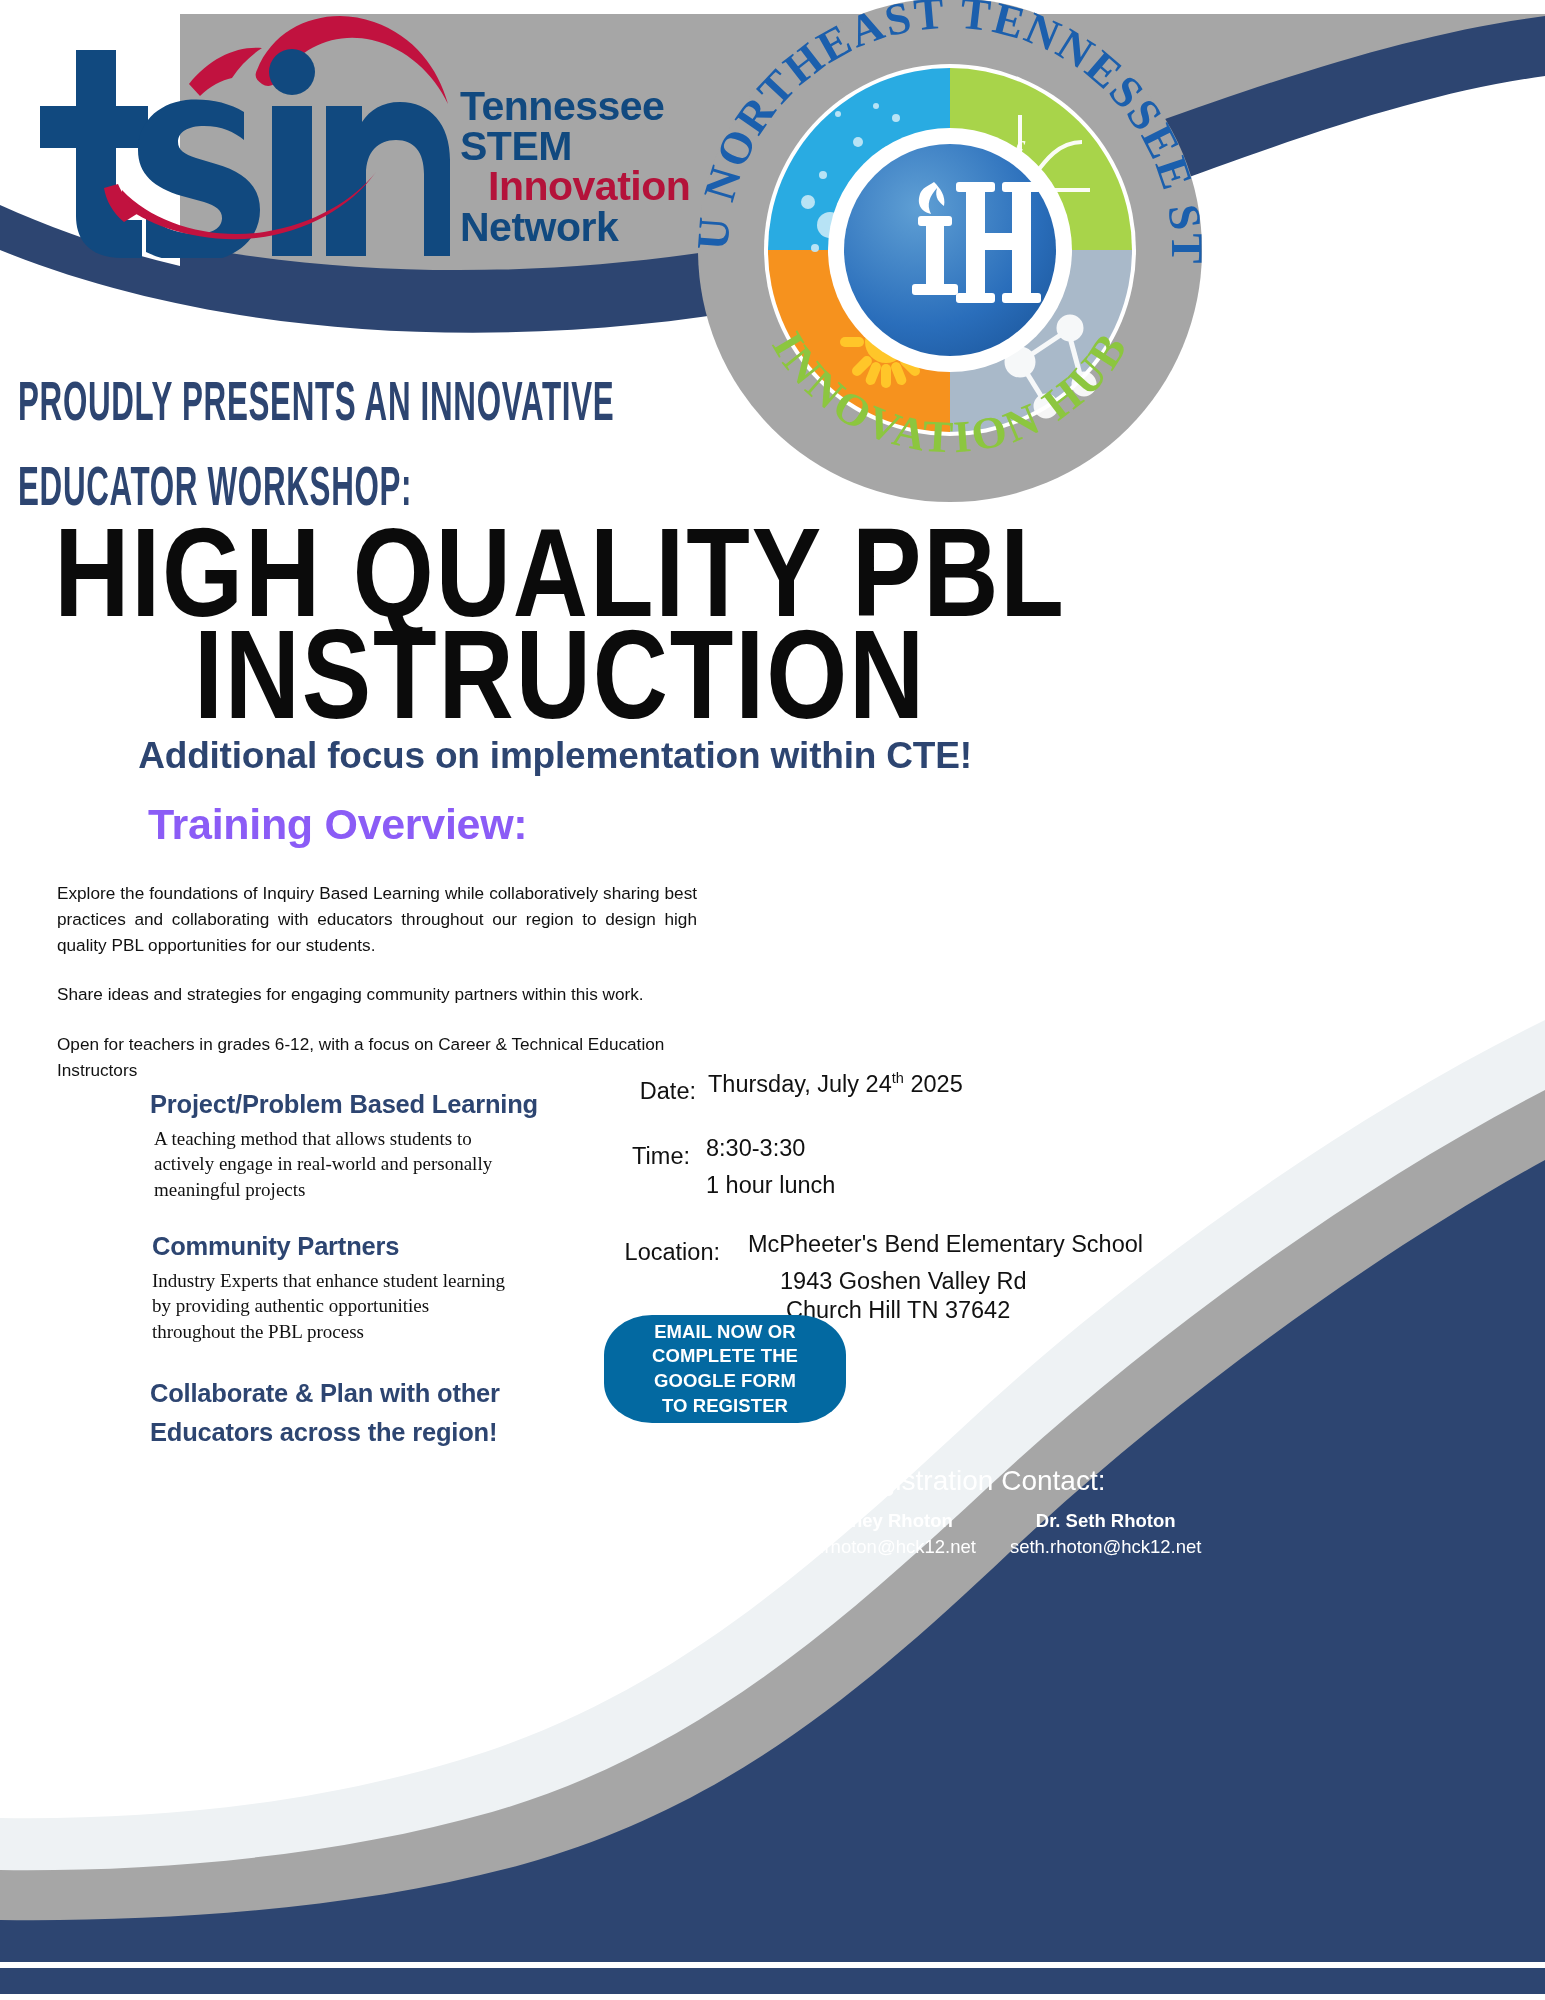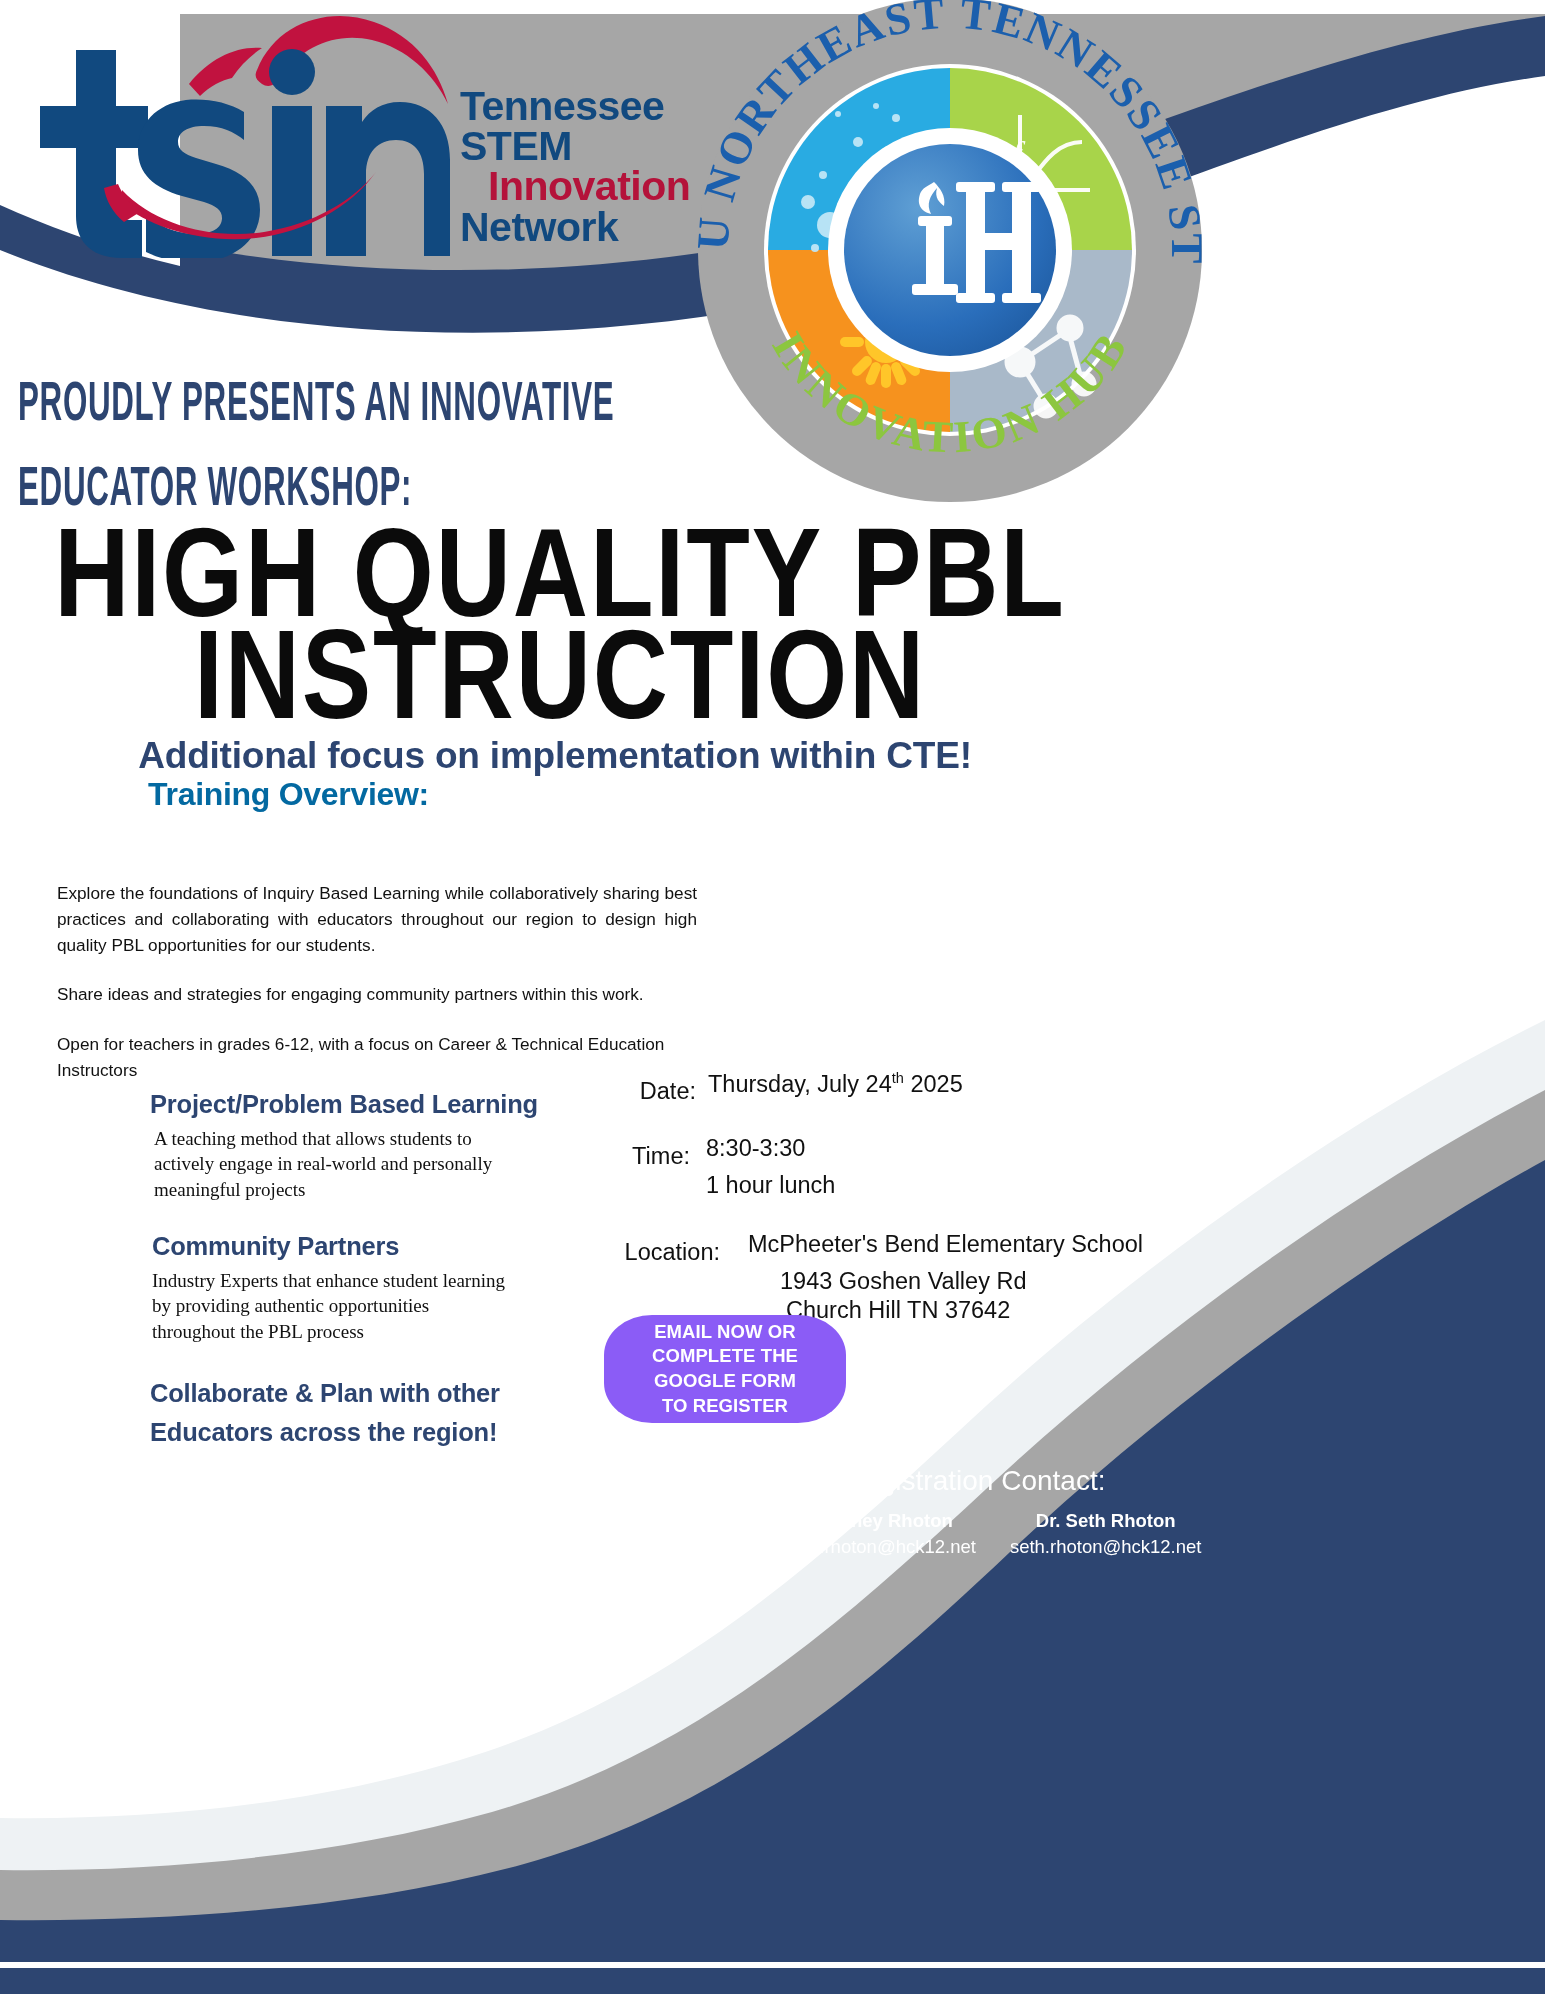--- a/index.html
+++ b/index.html
@@ -50,22 +50,22 @@
   }
   .title-line.t2{margin-top:-4px;}
 
   .subtitle{
     position:absolute;left:0;top:735px;width:1110px;text-align:center;
     color:#2d4571;font-weight:bold;font-size:37px;letter-spacing:-0.2px;
   }
 
   
   .ovr-head{
-    position:absolute;left:148px;top:776px;
-    color:#0369a1;font-weight:bold;font-size:32px;letter-spacing:-0.3px;
+    position:absolute;left:148px;top:800px;
+    color:#8b5cf6;font-weight:bold;font-size:43px;letter-spacing:-0.3px;
   }
   .ovr-body{position:absolute;left:57px;top:865px;width:640px;color:#111;font-size:17.2px;line-height:1.50;}
   .ovr-body p{margin:16px 0 24px 0;text-align:justify;}
   .ovr-body p.last{text-align:left;}
 
   
   .sec{position:absolute;}
   .sec-head{color:#2d4571;font-weight:bold;font-size:25.5px;letter-spacing:-0.2px;margin-bottom:7px;}
   .sec-body{font-family:"Liberation Serif", serif;color:#111;font-size:19px;line-height:1.34;}
 
@@ -97,21 +97,21 @@
   .r-loc .ti-value{padding-left:28px;}
   .r-loc2 .ti-label{width:122px;}
   .r-loc2 .ti-value{padding-left:60px;}
   .r-loc3 .ti-label{width:122px;}
   .r-loc3 .ti-value{padding-left:66px;}
   sup{font-size:0.62em;vertical-align:super;}
 
   
   .badge{
     position:absolute;left:604px;top:1315px;width:242px;height:108px;
-    background:#8b5cf6;border-radius:48px/40px;
+    background:#0369a1;border-radius:48px/40px;
     display:flex;flex-direction:column;align-items:center;justify-content:center;
     color:#fff;font-weight:bold;font-size:18.5px;line-height:1.33;text-align:center;
     letter-spacing:0.1px;
   }
   .reg-contact{position:absolute;left:844px;top:1465px;font-size:28px;color:#fff;}
   .contacts{position:absolute;left:760px;top:1508px;width:740px;display:flex;gap:34px;}
   .contact{text-align:center;}
   .c-name{font-weight:bold;font-size:18.5px;color:#fff;line-height:1.45;}
   .c-mail{font-size:18.5px;color:#fff;line-height:1.35;}
 </style>

